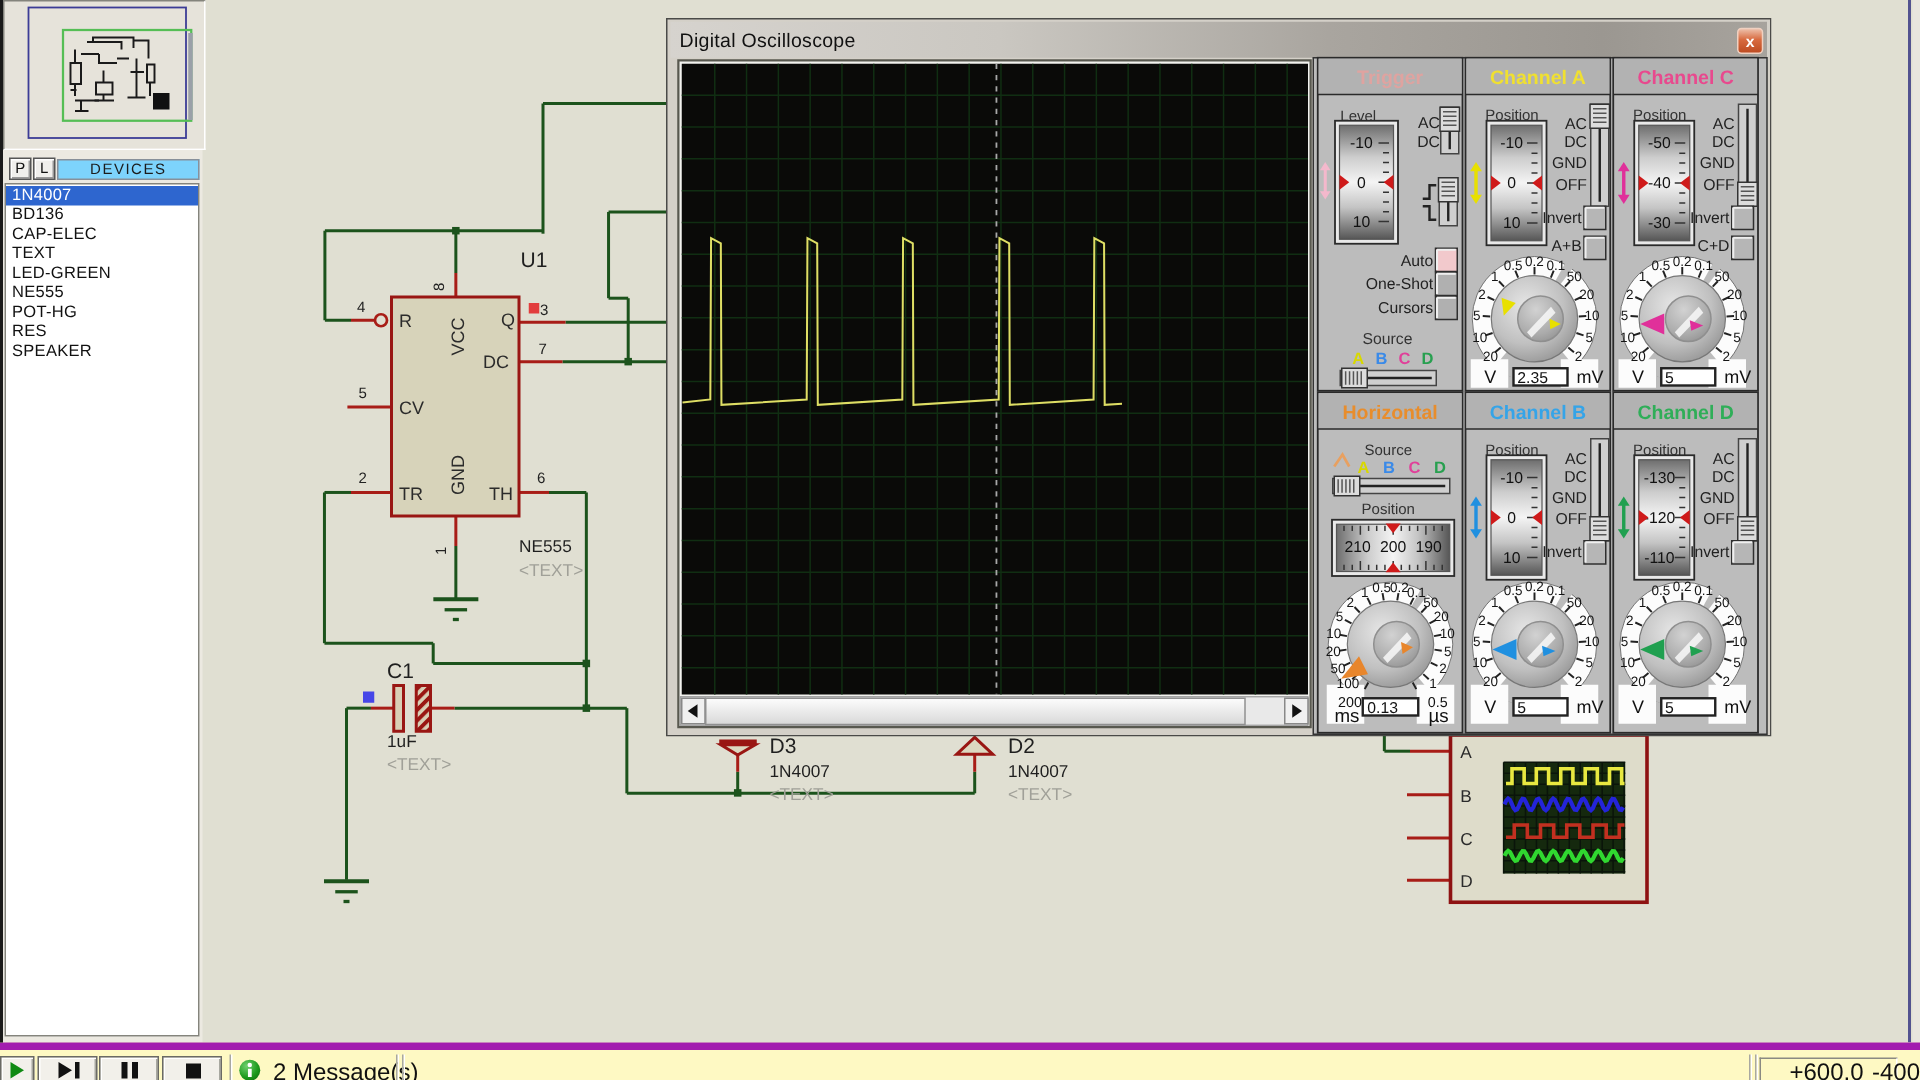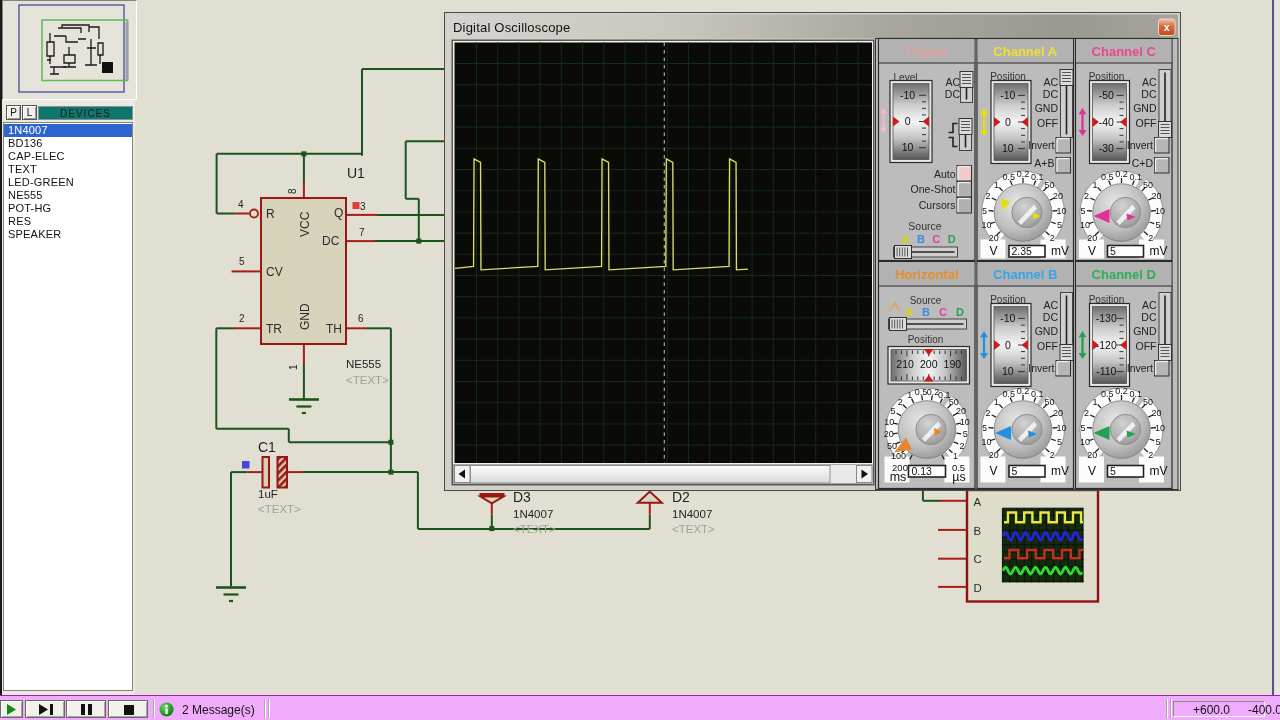--- a/index.html
+++ b/index.html
@@ -3,30 +3,30 @@
 * { margin:0; padding:0; box-sizing:border-box; }
 body { width:1280px; height:720px; overflow:hidden; font-family:"Liberation Sans", sans-serif; background:#e0dfd2; position:relative; }
 #leftedge { position:absolute; left:0; top:0; width:2px; height:695px; background:#1a1a1a; }
 #leftcol { position:absolute; left:2px; top:0; width:133px; height:695px; background:#ece9e1; }
 #ovbox { position:absolute; left:0; top:0; width:135px; height:100px; background:#e6e3da;
   border-top:1px solid #84847c; border-left:1px solid #84847c; border-right:1px solid #fff; border-bottom:1px solid #fff; }
 #plrow { position:absolute; left:0; top:104px; width:133px; height:18px; }
 .pbtn { position:absolute; top:1px; width:15px; height:15px; background:#f0efec; border:1px solid #555;
   box-shadow:inset 1px 1px 0 #fff, inset -1px -1px 0 #999; font-size:10px; text-align:center; line-height:14px; color:#111; }
 .pbtn:nth-child(1) { left:4px; } .pbtn:nth-child(2) { left:20px; }
-#devhdr { position:absolute; left:36px; top:1.5px; width:95px; height:14.5px; background:#0f766e;
+#devhdr { position:absolute; left:36px; top:1.5px; width:95px; height:14.5px; background:#7dd3fc;
   border:1px solid #88909a; font-size:10px; color:#1c1c1c; text-align:center; line-height:13px; letter-spacing:1px; }
 #devlist { position:absolute; left:1px; top:122px; width:130px; height:569px; background:#fff;
   border:1px solid #84847c; font-size:11px; color:#111; padding-top:1px; }
 #devlist div { height:13px; line-height:13px; padding-left:4px; letter-spacing:0.2px; }
 #devlist .sel { background:#2e66cf; color:#fff; }
 #rightedge { position:absolute; left:1272px; top:0; width:2px; height:695px; background:#52528f; }
 #rightfill { position:absolute; left:1274.5px; top:0; width:5.5px; height:695px; background:#e8e5de; }
-#toolbar { position:absolute; left:0; top:695px; width:1280px; height:25px; background:#f0abfc;
-  border-top:1px solid #a21caf; font-size:12px; }
+#toolbar { position:absolute; left:0; top:695px; width:1280px; height:25px; background:#fef9c3;
+  border-top:5px solid #a21caf; font-size:16px; }
 .tbtn { position:absolute; top:4px; height:18px; background:#f2f0ea; border:1px solid #6a6a64;
   box-shadow:inset 1px 1px 0 #fff, inset -1px -1px 0 #a8a8a0; }
 .groove { position:absolute; top:3px; width:2px; height:19px; border-left:1px solid #a8a8a0; border-right:1px solid #fff; }
 .pane { position:absolute; top:5px; height:16px; border:1px solid;
   border-color:#8a8a82 #fff #fff #8a8a82; }
 .pane span { position:absolute; left:4px; top:1px; white-space:nowrap; }
 </style></head>
 <body>
 <svg width="1280" height="695" viewBox="0 0 1280 695" style="position:absolute;left:0;top:0" font-family="&quot;Liberation Sans&quot;, sans-serif">
     <line x1="362" y1="69" x2="450" y2="69" stroke="#1c531c" stroke-width="2"></line>

